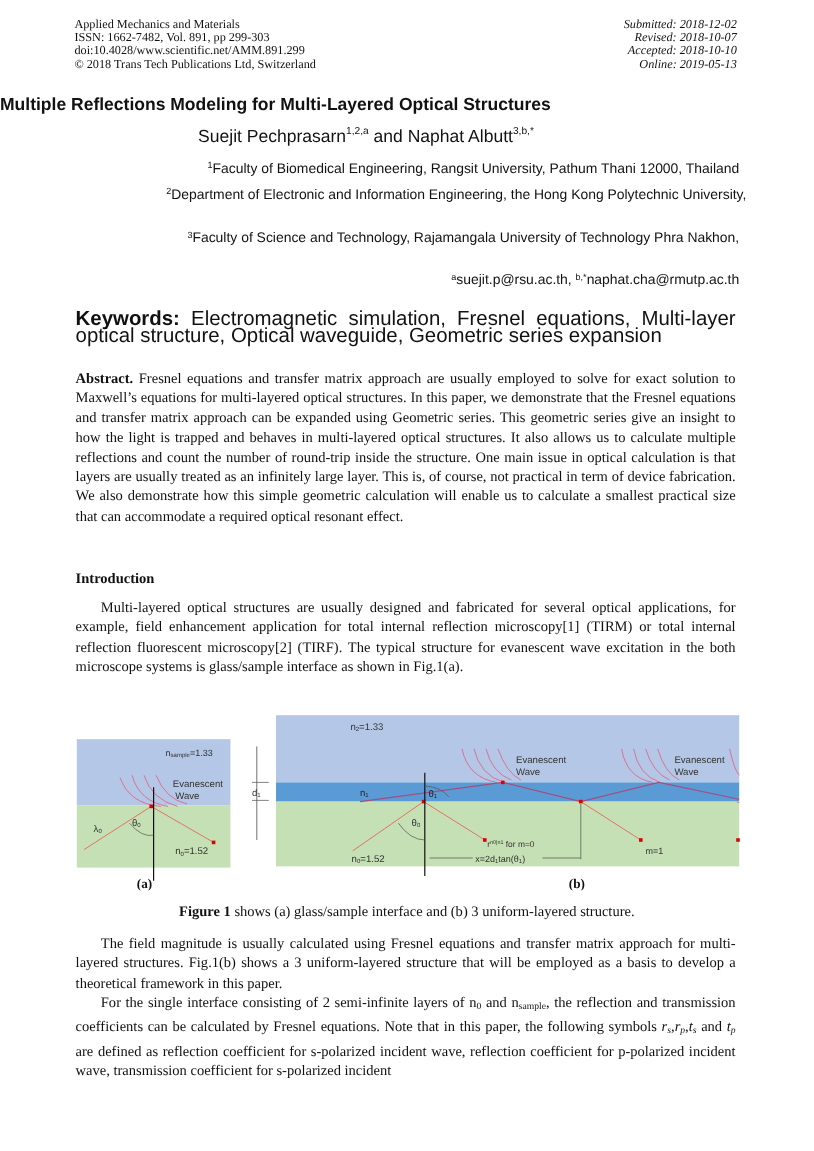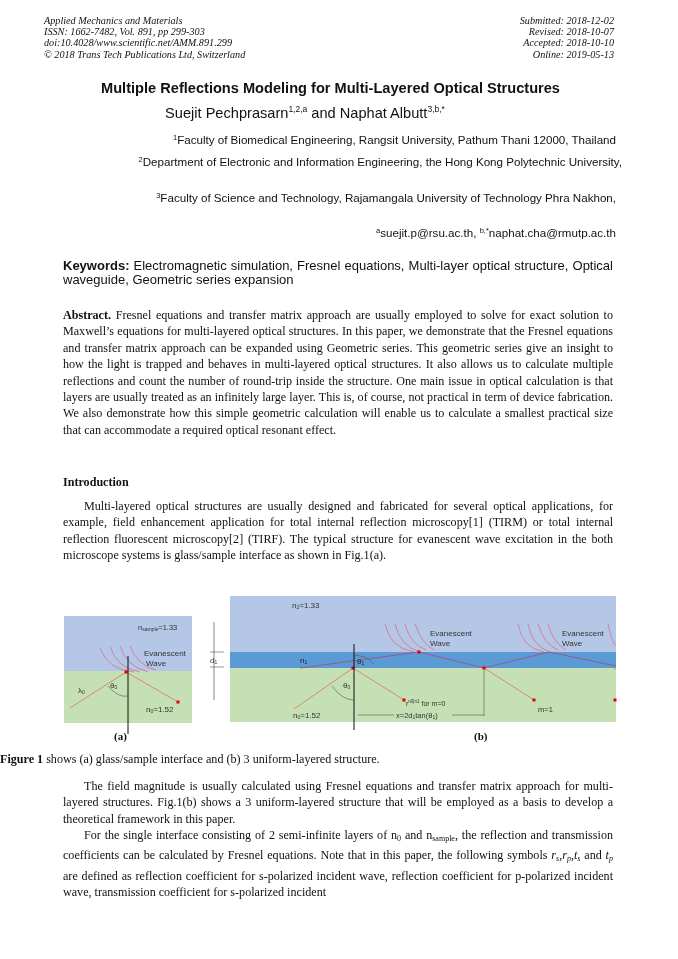--- a/index.html
+++ b/index.html
@@ -1,36 +1,36 @@
 <!DOCTYPE html>
 <html><head>
 <meta charset="utf-8">
 <style>
   html, body { margin: 0; padding: 0; background: #ffffff; }
   body { width: 678px; height: 959px; position: relative; overflow: hidden; color: #111; }
   .serif { font-family: "Liberation Serif", "DejaVu Serif", serif; }
   .sans { font-family: "Liberation Sans", "DejaVu Sans", sans-serif; }
 
-  .hdr-left { position: absolute; left: 44px; top: 15px; font-size: 10.2px; line-height: 11.2px; font-style: italic; }
+  .hdr-left { position: absolute; left: 62px; top: 15px; font-size: 10.2px; line-height: 11.2px; }
   .hdr-right { position: absolute; right: 64px; top: 15px; font-size: 10.2px; line-height: 11.2px; font-style: italic; text-align: right; }
 
-  .title { position: absolute; left: 0; width: 560px; top: 80px; text-align: right; font-size: 14.6px; font-weight: bold; }
+  .title { position: absolute; left: 0; width: 560px; top: 80px; text-align: left; font-size: 14.6px; font-weight: bold; }
   .authors { position: absolute; left: 0; width: 610px; top: 104px; text-align: center; font-size: 14.6px; }
   .authors sup { font-size: 8.5px; vertical-align: 6px; }
   .affil { position: absolute; left: 62px; width: 554px; text-align: right; font-size: 11.6px; line-height: 14.5px; }
   .affil sup { font-size: 7.5px; vertical-align: 4px; }
 
   .para { position: absolute; left: 63px; width: 550px; font-size: 12.1px; line-height: 16.4px; text-align: justify; }
-  .kw { font-family: "Liberation Sans", "DejaVu Sans", sans-serif; font-size: 13px; line-height: 14.3px; }
+  .kw { font-family: "Liberation Sans", "DejaVu Sans", sans-serif; font-size: 17px; line-height: 14.3px; }
   .indent { text-indent: 21px; }
   b { font-weight: bold; }
   .sub { font-size: 8px; vertical-align: -2px; }
 
   .figure { position: absolute; left: 60px; top: 592px; width: 560px; height: 150px; }
-  .caption { position: absolute; left: 0; width: 678px; top: 752px; font-size: 12.1px; }
+  .caption { position: absolute; left: 0; width: 678px; top: 752px; text-align: center; font-size: 12.1px; }
 </style>
 </head>
 <body>
 
 <div class="hdr-left serif">
   <div>Applied Mechanics and Materials</div>
   <div>ISSN: 1662-7482, Vol. 891, pp 299-303</div>
   <div>doi:10.4028/www.scientific.net/AMM.891.299</div>
   <div>© 2018 Trans Tech Publications Ltd, Switzerland</div>
 </div>

